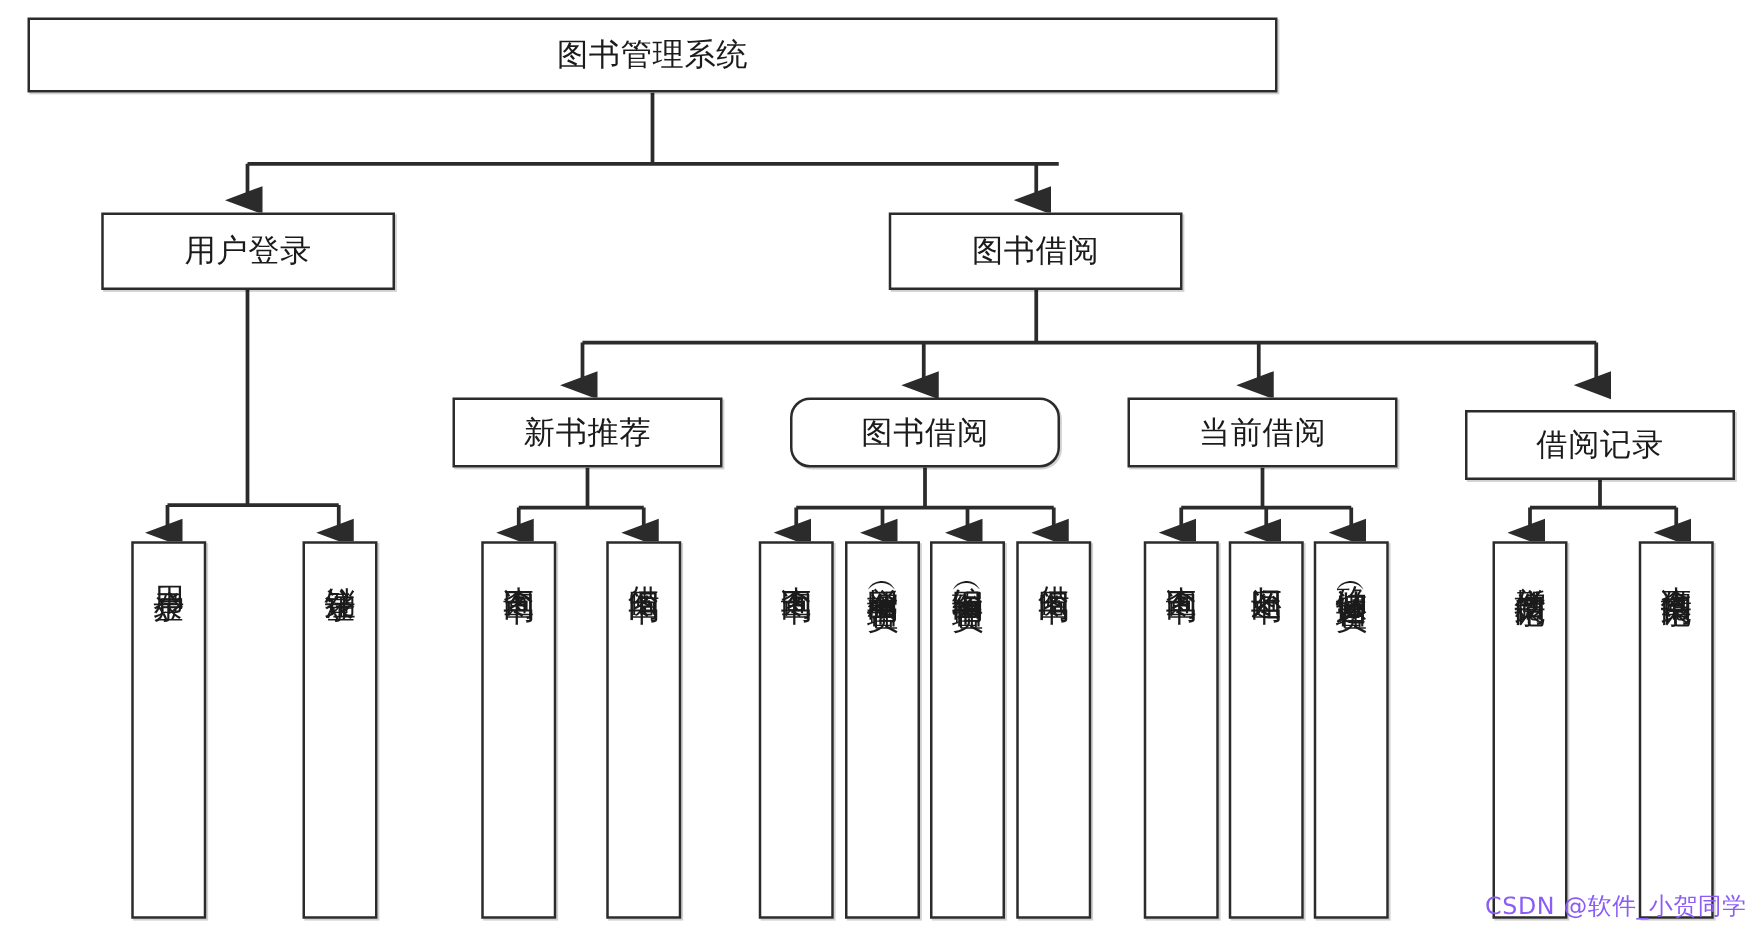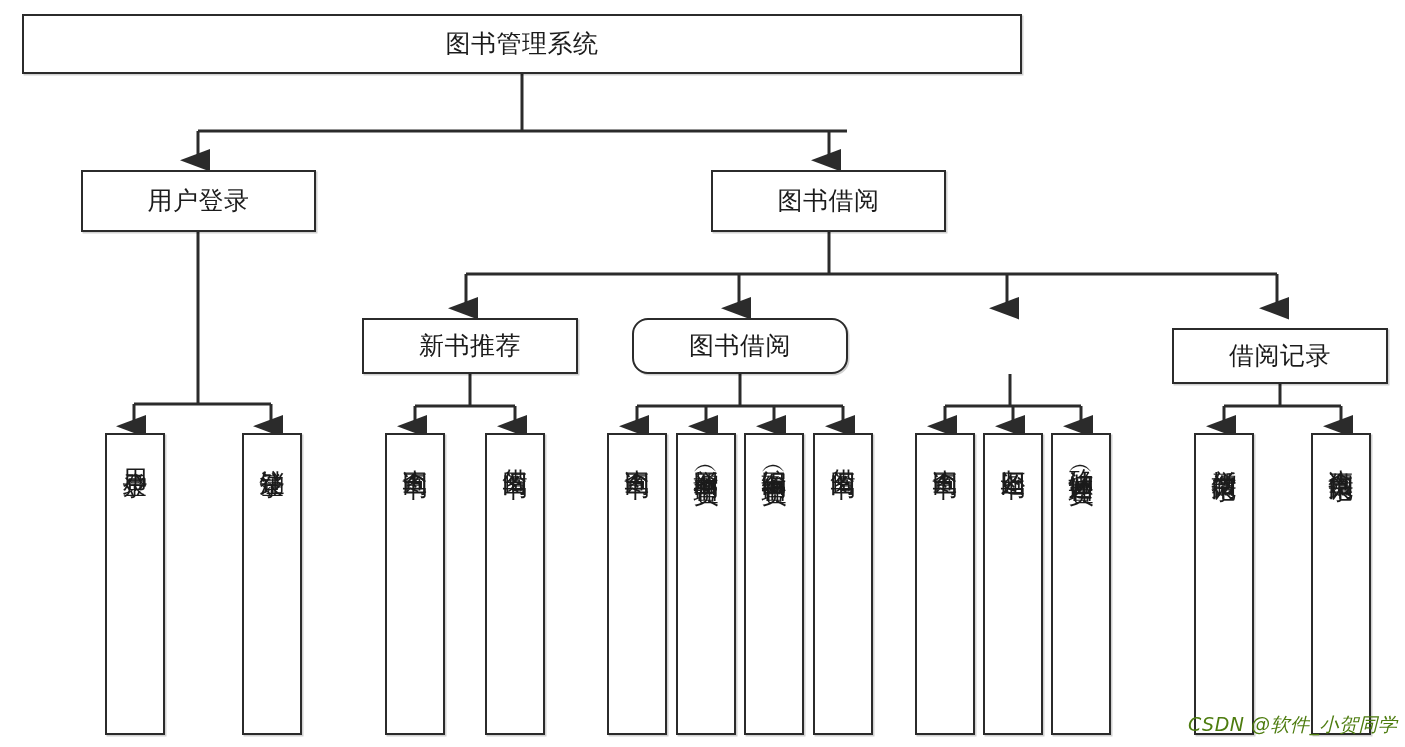--- a/index.html
+++ b/index.html
@@ -63,25 +63,24 @@
     font-size: 25px;
     line-height: 1.0;
     letter-spacing: 2px;
     white-space: nowrap;
   }
   .watermark {
     position: absolute;
     left: 1188px;
     top: 712px;
     font-size: 19px;
-    color: #4d7c0f;
+    color: #8b5cf6;
     letter-spacing: 0.5px;
     white-space: nowrap;
     font-family: "DejaVu Sans", "Liberation Sans", sans-serif;
-    font-style: italic;
   }
 </style>
 </head>
 <body>
 
 <div id="canvas">
 
   <svg id="edges" viewBox="0 0 1405 747" width="1405" height="747">
     <defs>
       <marker id="arrow" markerWidth="10" markerHeight="10" refX="4.2" refY="4" orient="auto" markerUnits="strokeWidth">
@@ -142,20 +141,23 @@
   <div class="node h" style="left:711px; top:170px; width:235px; height:62px;">
     <span class="lbl">图书借阅</span>
   </div>
 
   <div class="node h" style="left:362px; top:318px; width:216px; height:56px;">
     <span class="lbl">新书推荐</span>
   </div>
   <div class="node h" style="left:632px; top:318px; width:216px; height:56px;border-radius:16px;">
     <span class="lbl">图书借阅</span>
   </div>
+  <div class="node h" style="left:902px; top:318px; width:216px; height:56px;">
+    <span class="lbl">当前借阅</span>
+  </div>
   <div class="node h" style="left:1172px; top:328px; width:216px; height:56px;">
     <span class="lbl">借阅记录</span>
   </div>
 
   <div class="node v" style="left:105px; top:433px; width:60px; height:302px;">
     <span class="lbl">用户登录</span>
   </div>
   <div class="node v" style="left:242px; top:433px; width:60px; height:302px;">
     <span class="lbl">注销登录</span>
   </div>

